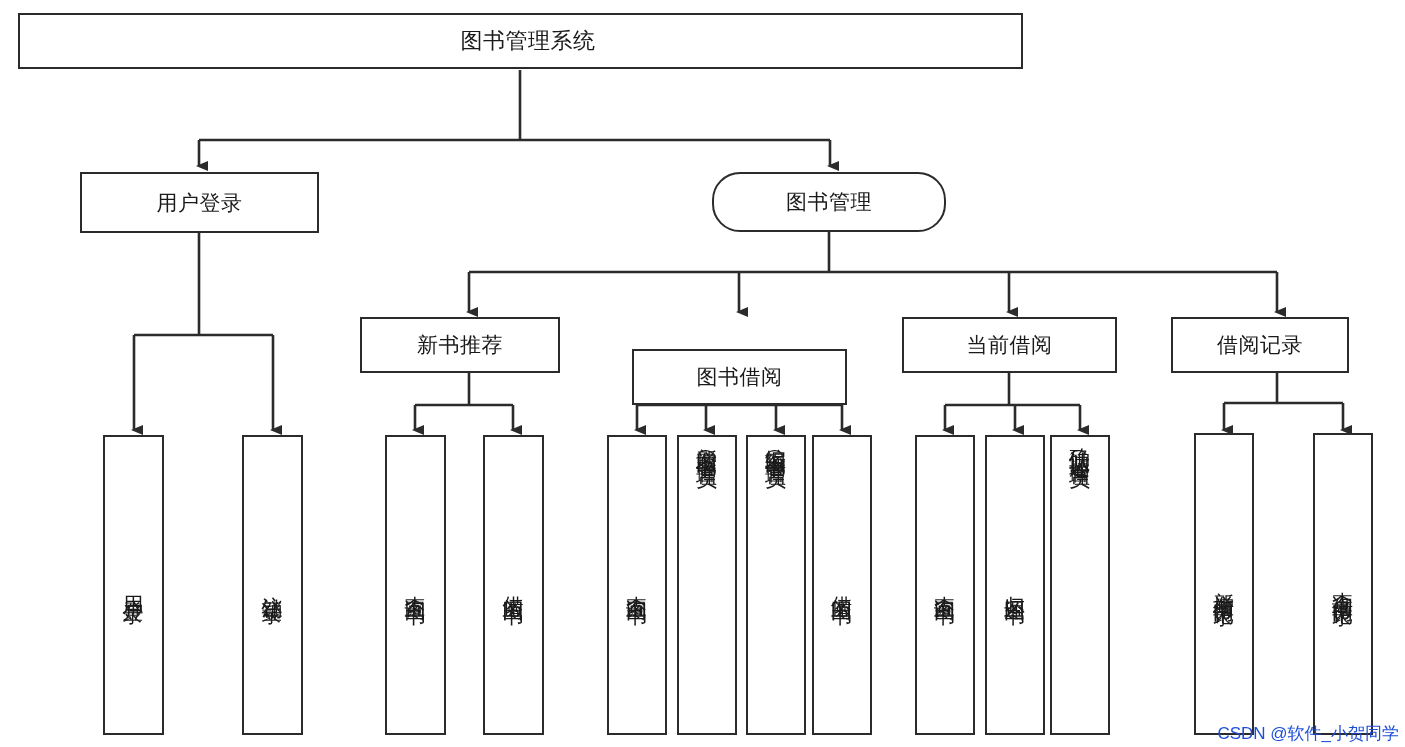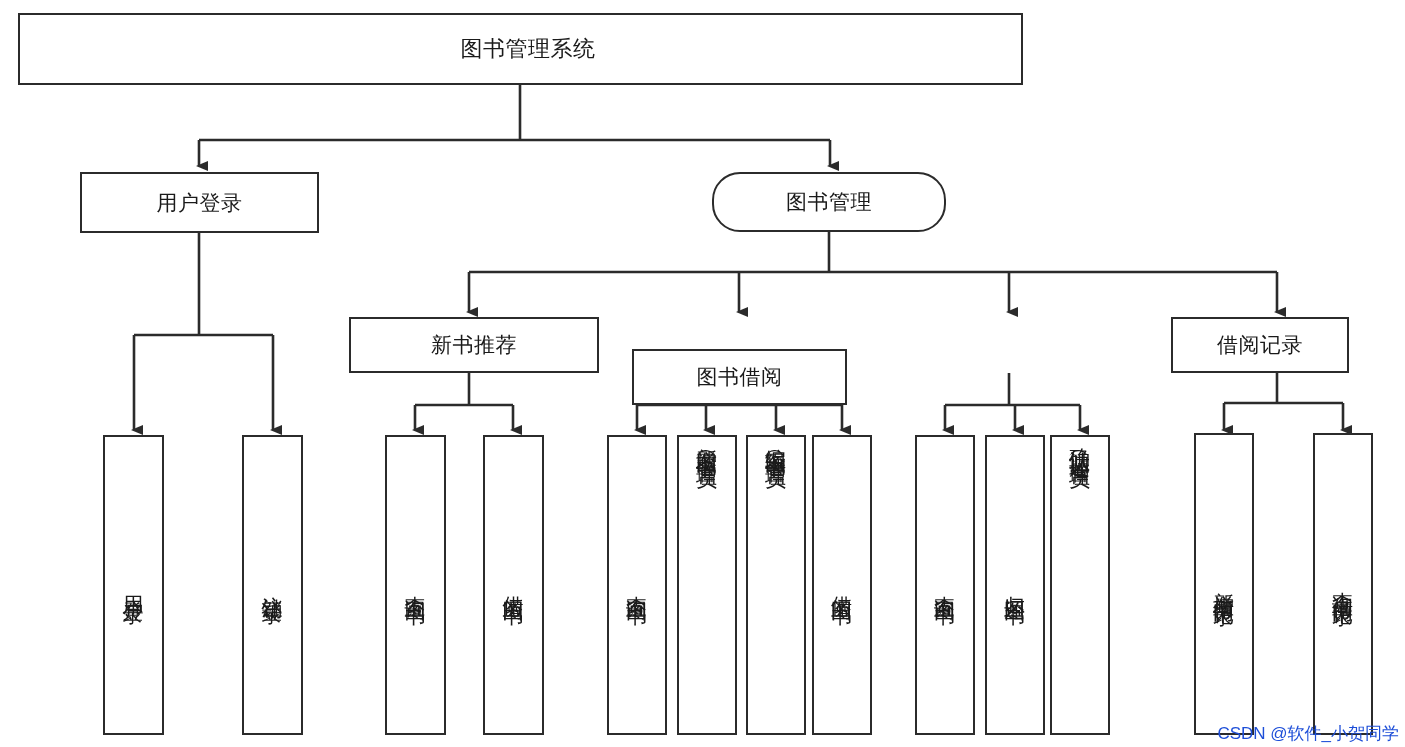--- a/index.html
+++ b/index.html
@@ -122,40 +122,43 @@
       <path d="M1015,405 L1015,430" marker-end="url(#arrow)"></path>
       <path d="M1080,405 L1080,430" marker-end="url(#arrow)"></path>
 
       <path d="M1277,373 L1277,403"></path>
       <path d="M1224,403 L1343,403"></path>
       <path d="M1224,403 L1224,430" marker-end="url(#arrow)"></path>
       <path d="M1343,403 L1343,430" marker-end="url(#arrow)"></path>
     </g>
   </svg>
 
-  <div class="node-box root horizontal" style="left:18px; top:13px; width:1005px; height:72px;padding-left:15px;">
+  <div class="node-box root horizontal" style="left:18px; top:13px; width:1005px; height:56px;padding-left:15px;">
     <span class="node-label">图书管理系统</span>
   </div>
 
   <div class="node-box horizontal" style="left:80px; top:172px; width:239px; height:61px;">
     <span class="node-label">用户登录</span>
   </div>
 
   <div class="node-box horizontal" style="left:712px; top:172px; width:234px; height:60px;border-radius:28px;">
     <span class="node-label">图书管理</span>
   </div>
 
-  <div class="node-box horizontal" style="left:349px; top:317px; width:250px; height:56px;">
+  <div class="node-box horizontal" style="left:360px; top:317px; width:200px; height:56px;">
     <span class="node-label">新书推荐</span>
   </div>
 
   <div class="node-box horizontal" style="left:632px; top:317px; width:215px; height:56px;margin-top:32px;">
     <span class="node-label">图书借阅</span>
   </div>
 
+  <div class="node-box horizontal" style="left:902px; top:317px; width:215px; height:56px;">
+    <span class="node-label">当前借阅</span>
+  </div>
 
   <div class="node-box horizontal" style="left:1171px; top:317px; width:178px; height:56px;">
     <span class="node-label">借阅记录</span>
   </div>
 
   <div class="node-box vertical" style="left:103px; top:435px; width:61px; height:300px;">
     <span class="node-label">用户登录</span>
   </div>
 
   <div class="node-box vertical" style="left:242px; top:435px; width:61px; height:300px;">

